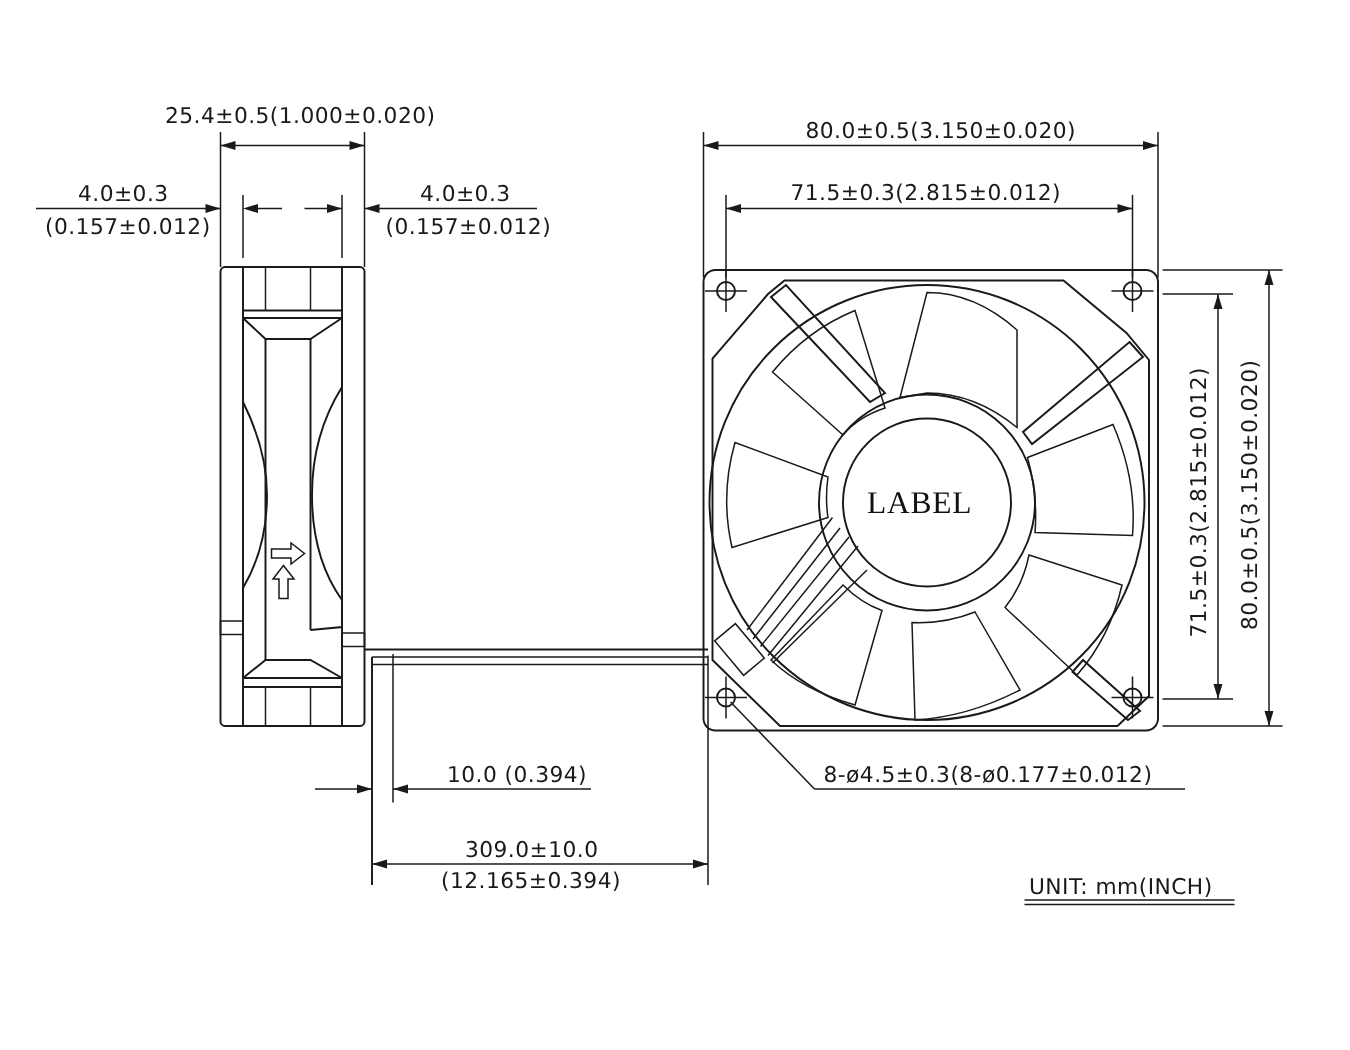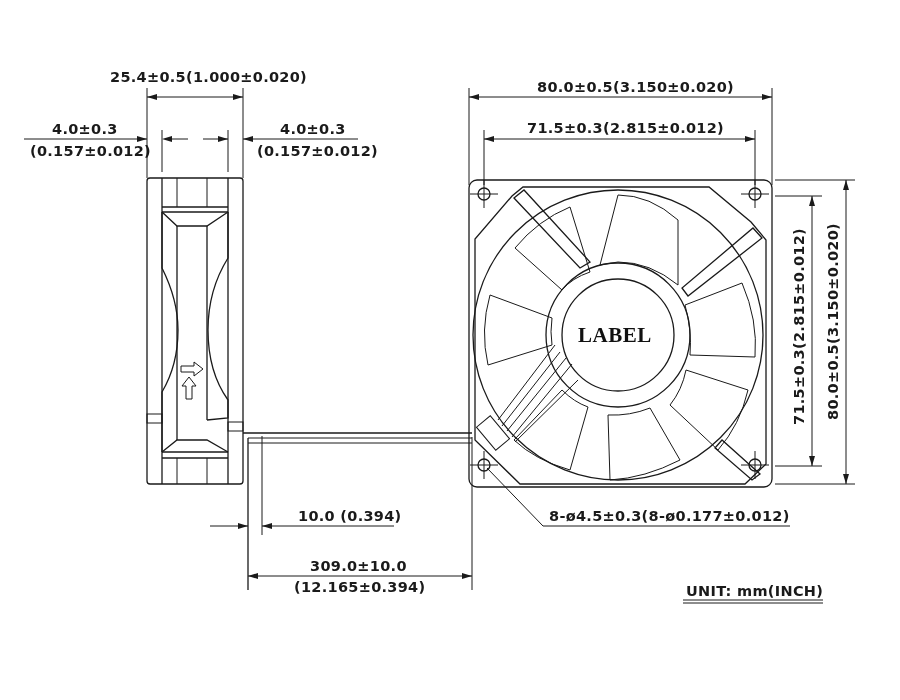--- a/index.html
+++ b/index.html
@@ -1,17 +1,17 @@
 <!DOCTYPE html>
 <html><head>
 <meta charset="utf-8">
 <style>
   html,body{margin:0;padding:0;background:#ffffff;}
   body{width:900px;height:700px;overflow:hidden;position:relative;}
-  #canvas{position:absolute;left:0;top:0;width:900px;height:552px;font-weight:bold;}
+  #canvas{position:absolute;left:0;top:0;width:900px;height:552px;}
   svg{position:absolute;left:0;top:0;}
   .ln{stroke:#1a1a1a;stroke-width:1.3;fill:none;}
   .lnt{stroke:#1a1a1a;stroke-width:1;fill:none;}
   .dim{font-family:"DejaVu Sans","Liberation Sans",sans-serif;font-size:14.5px;fill:#1a1a1a;letter-spacing:0.3px;}
   .lbl{font-family:"Liberation Serif","DejaVu Serif",serif;font-size:21px;fill:#111;letter-spacing:0.5px;}
 </style>
 </head>
 <body>
 
 <div id="canvas">

